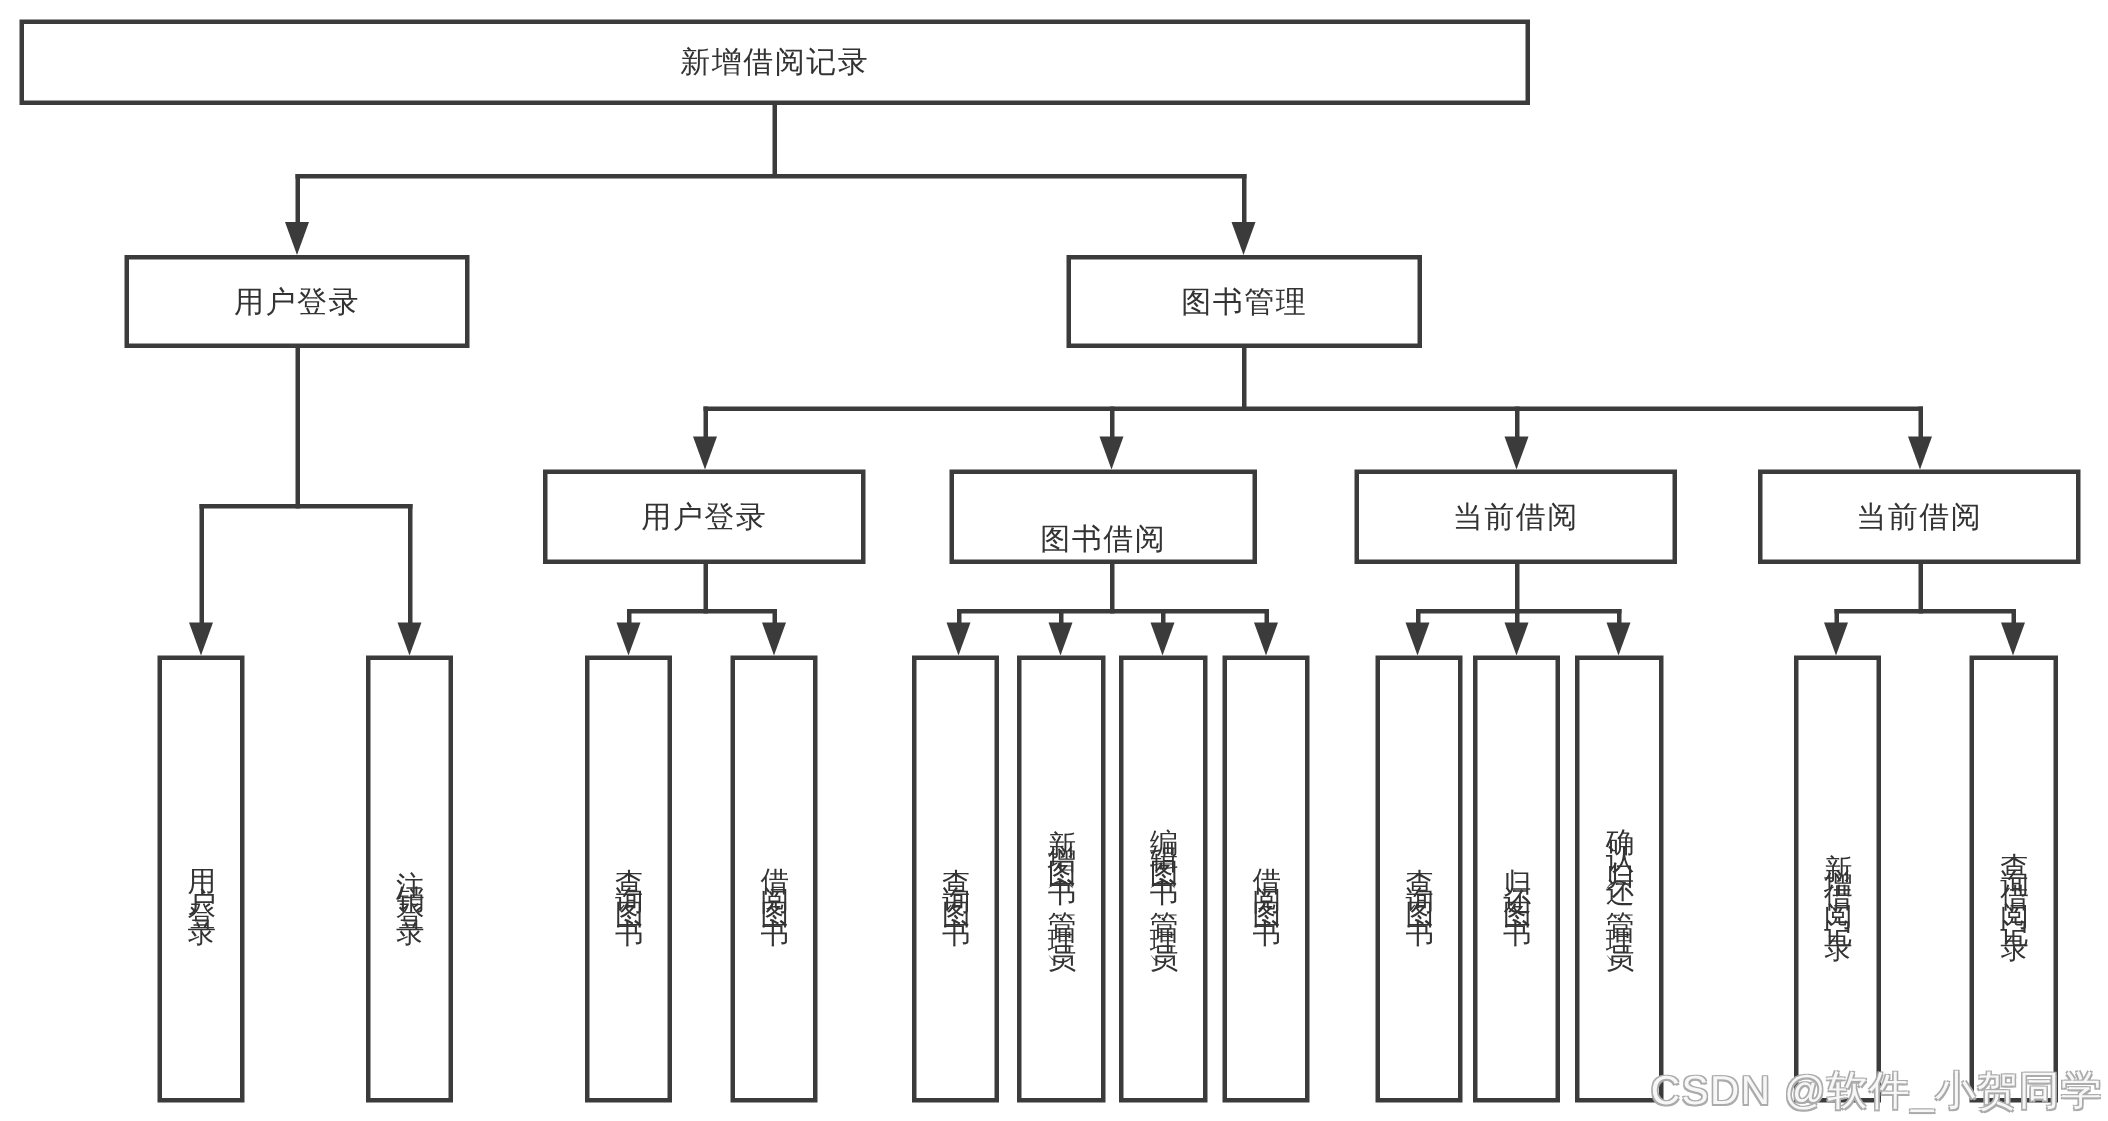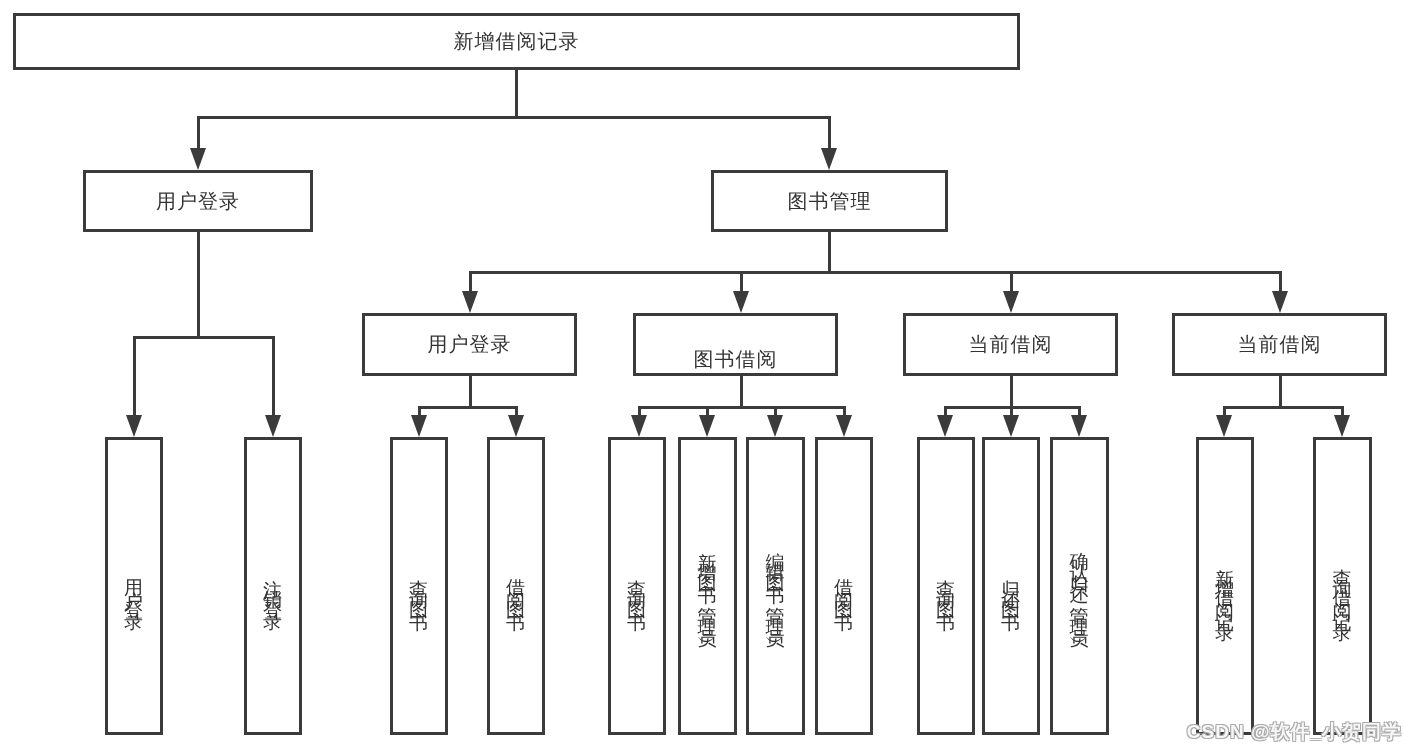--- a/index.html
+++ b/index.html
@@ -48,27 +48,26 @@
     width: 0;
     height: 0;
     border-left: 8px solid transparent;
     border-right: 8px solid transparent;
     border-top: 22px solid #3b3b3b;
   }
   .watermark {
     position: absolute;
     right: 3px;
     bottom: 2px;
-    font-size: 19px;
+    font-size: 27px;
     color: #f7f7f7;
     text-shadow: -1px -1px 0 #ababab, 1px -1px 0 #ababab, -1px 1px 0 #ababab, 1px 1px 0 #ababab;
     white-space: nowrap;
     z-index: 10;
     letter-spacing: 1px;
-    font-weight: bold;
   }
 </style>
 </head>
 <body>
 
 <div class="canvas">
 
   <div class="vline" style="left:515px;top:70px;height:48px;"></div>
   <div class="hline" style="left:197px;top:116px;width:634px;"></div>
   <div class="vline" style="left:197px;top:116px;height:36px;"></div>

